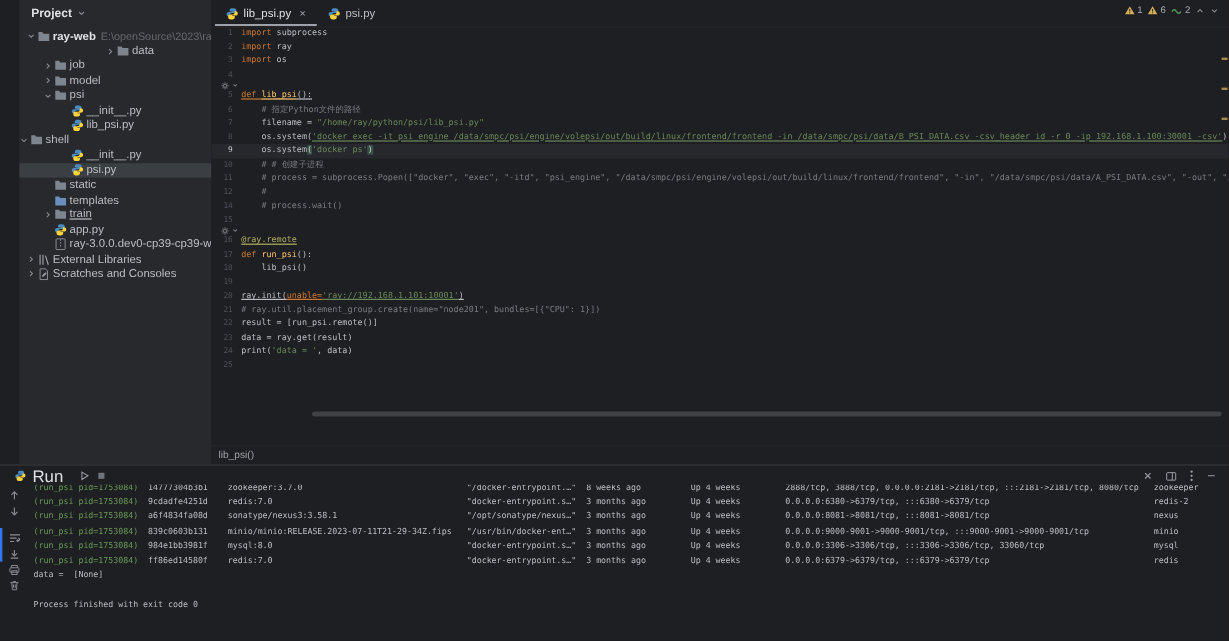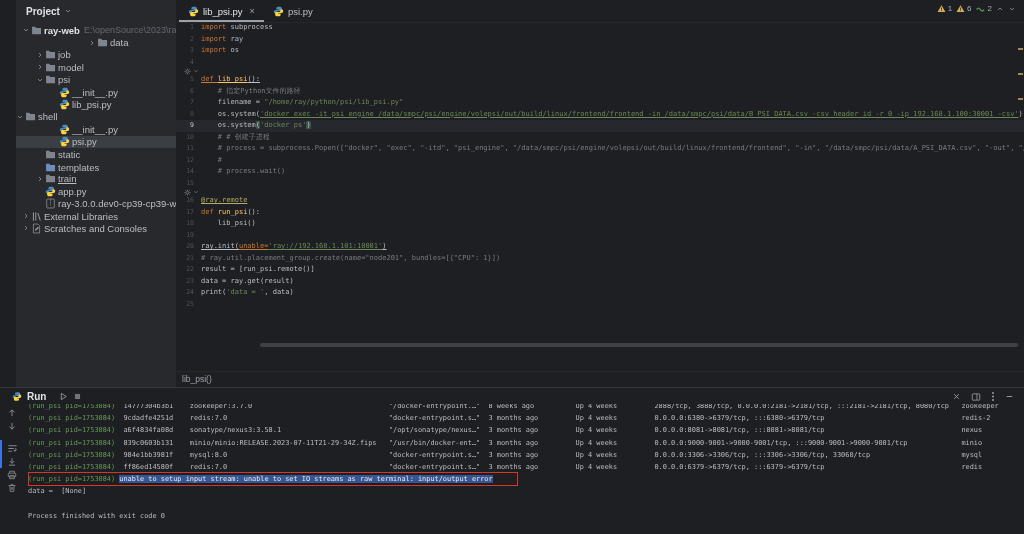--- a/index.html
+++ b/index.html
@@ -38,21 +38,21 @@
   .u{text-decoration:underline;text-underline-offset:1px;}
   .inspections{position:absolute;top:4px;right:8px;display:flex;align-items:center;gap:4px;font-size:8px;color:#A8ABB2}
   .insp-g{display:flex;align-items:center;gap:2px}
   .stripe-mark{position:absolute;right:1px;width:5px;height:2px;background:#D6AE58;opacity:.75}
   .hscroll{position:absolute;left:84px;width:758px;top:343px;height:4px;background:#45484D;border-radius:2px;opacity:.85}
   .breadcrumbs{position:absolute;left:0;right:0;top:371px;height:15px;line-height:15px;padding-left:6px;font-size:8.5px;color:#9DA0A8;background:#1E1F22;border-top:1px solid #26272B}
 
   
   .run-panel{position:absolute;left:0;top:387px;width:1024px;height:147px;background:#1E1F22;border-top:1px solid #35373A}
   .run-header{height:15px;display:flex;align-items:center;gap:5px;padding:1px 10px 0 12px}
-  .run-title{font-size:10px;font-weight:bold;color:#DFE1E5;margin-right:8px}
+  .run-title{font-size:14px;font-weight:normal;color:#DFE1E5;margin-right:8px}
   .rh-right{margin-left:auto;display:flex;align-items:center;gap:10px;color:#9DA0A8}
   .run-body{position:absolute;left:0;right:0;top:16px;bottom:0}
   .run-toolbar{position:absolute;left:0;top:2px;width:24px;bottom:0;display:flex;flex-direction:column;align-items:center;gap:3px;padding-top:2px}
   .tw-stripe{position:absolute;left:0;top:36px;width:2px;height:28px;background:#3574F0}
   .console{position:absolute;left:24px;right:0;top:0;bottom:0;overflow:hidden;padding-left:4px;
            font-family:"DejaVu Sans Mono",monospace;font-size:6.9px;line-height:12.2px;color:#BCBEC4}
   .crow{white-space:pre;position:relative;height:12.2px}
   .crow:first-child{margin-top:-4px}
   .cpre{color:#699A58}
   .csel{background:#355693;color:#E9EBEE}
@@ -547,20 +547,19 @@
           </span>
       </div>
       <div class="tw-stripe"></div>
       <div class="console" id="console">
           <div class="crow"><span class="cpre">(run_psi pid=1753084)</span><span>  14777304b3b1    zookeeper:3.7.0                                 "/docker-entrypoint.…"  8 weeks ago          Up 4 weeks         2888/tcp, 3888/tcp, 0.0.0.0:2181-&gt;2181/tcp, :::2181-&gt;2181/tcp, 8080/tcp   zookeeper</span></div>
           <div class="crow"><span class="cpre">(run_psi pid=1753084)</span><span>  9cdadfe4251d    redis:7.0                                       "docker-entrypoint.s…"  3 months ago         Up 4 weeks         0.0.0.0:6380-&gt;6379/tcp, :::6380-&gt;6379/tcp                                 redis-2</span></div>
           <div class="crow"><span class="cpre">(run_psi pid=1753084)</span><span>  a6f4834fa08d    sonatype/nexus3:3.58.1                          "/opt/sonatype/nexus…"  3 months ago         Up 4 weeks         0.0.0.0:8081-&gt;8081/tcp, :::8081-&gt;8081/tcp                                 nexus</span></div>
           <div class="crow"><span class="cpre">(run_psi pid=1753084)</span><span>  839c0603b131    minio/minio:RELEASE.2023-07-11T21-29-34Z.fips   "/usr/bin/docker-ent…"  3 months ago         Up 4 weeks         0.0.0.0:9000-9001-&gt;9000-9001/tcp, :::9000-9001-&gt;9000-9001/tcp             minio</span></div>
           <div class="crow"><span class="cpre">(run_psi pid=1753084)</span><span>  984e1bb3981f    mysql:8.0                                       "docker-entrypoint.s…"  3 months ago         Up 4 weeks         0.0.0.0:3306-&gt;3306/tcp, :::3306-&gt;3306/tcp, 33060/tcp                      mysql</span></div>
           <div class="crow"><span class="cpre">(run_psi pid=1753084)</span><span>  ff86ed14580f    redis:7.0                                       "docker-entrypoint.s…"  3 months ago         Up 4 weeks         0.0.0.0:6379-&gt;6379/tcp, :::6379-&gt;6379/tcp                                 redis</span></div>
-          <div class="crow"><span class="redbox"></span><span class="cpre">(run_psi pid=1753084) </span><span class="csel">unable to setup input stream: unable to set IO streams as raw terminal: input/output error</span></div>
           <div class="crow"><span>data =  [None]</span></div>
           <div class="crow"><span></span></div>
           <div class="crow"><span>Process finished with exit code 0</span></div>
         </div>
     </div>
   </section>
 </div>
 
 </body></html>

